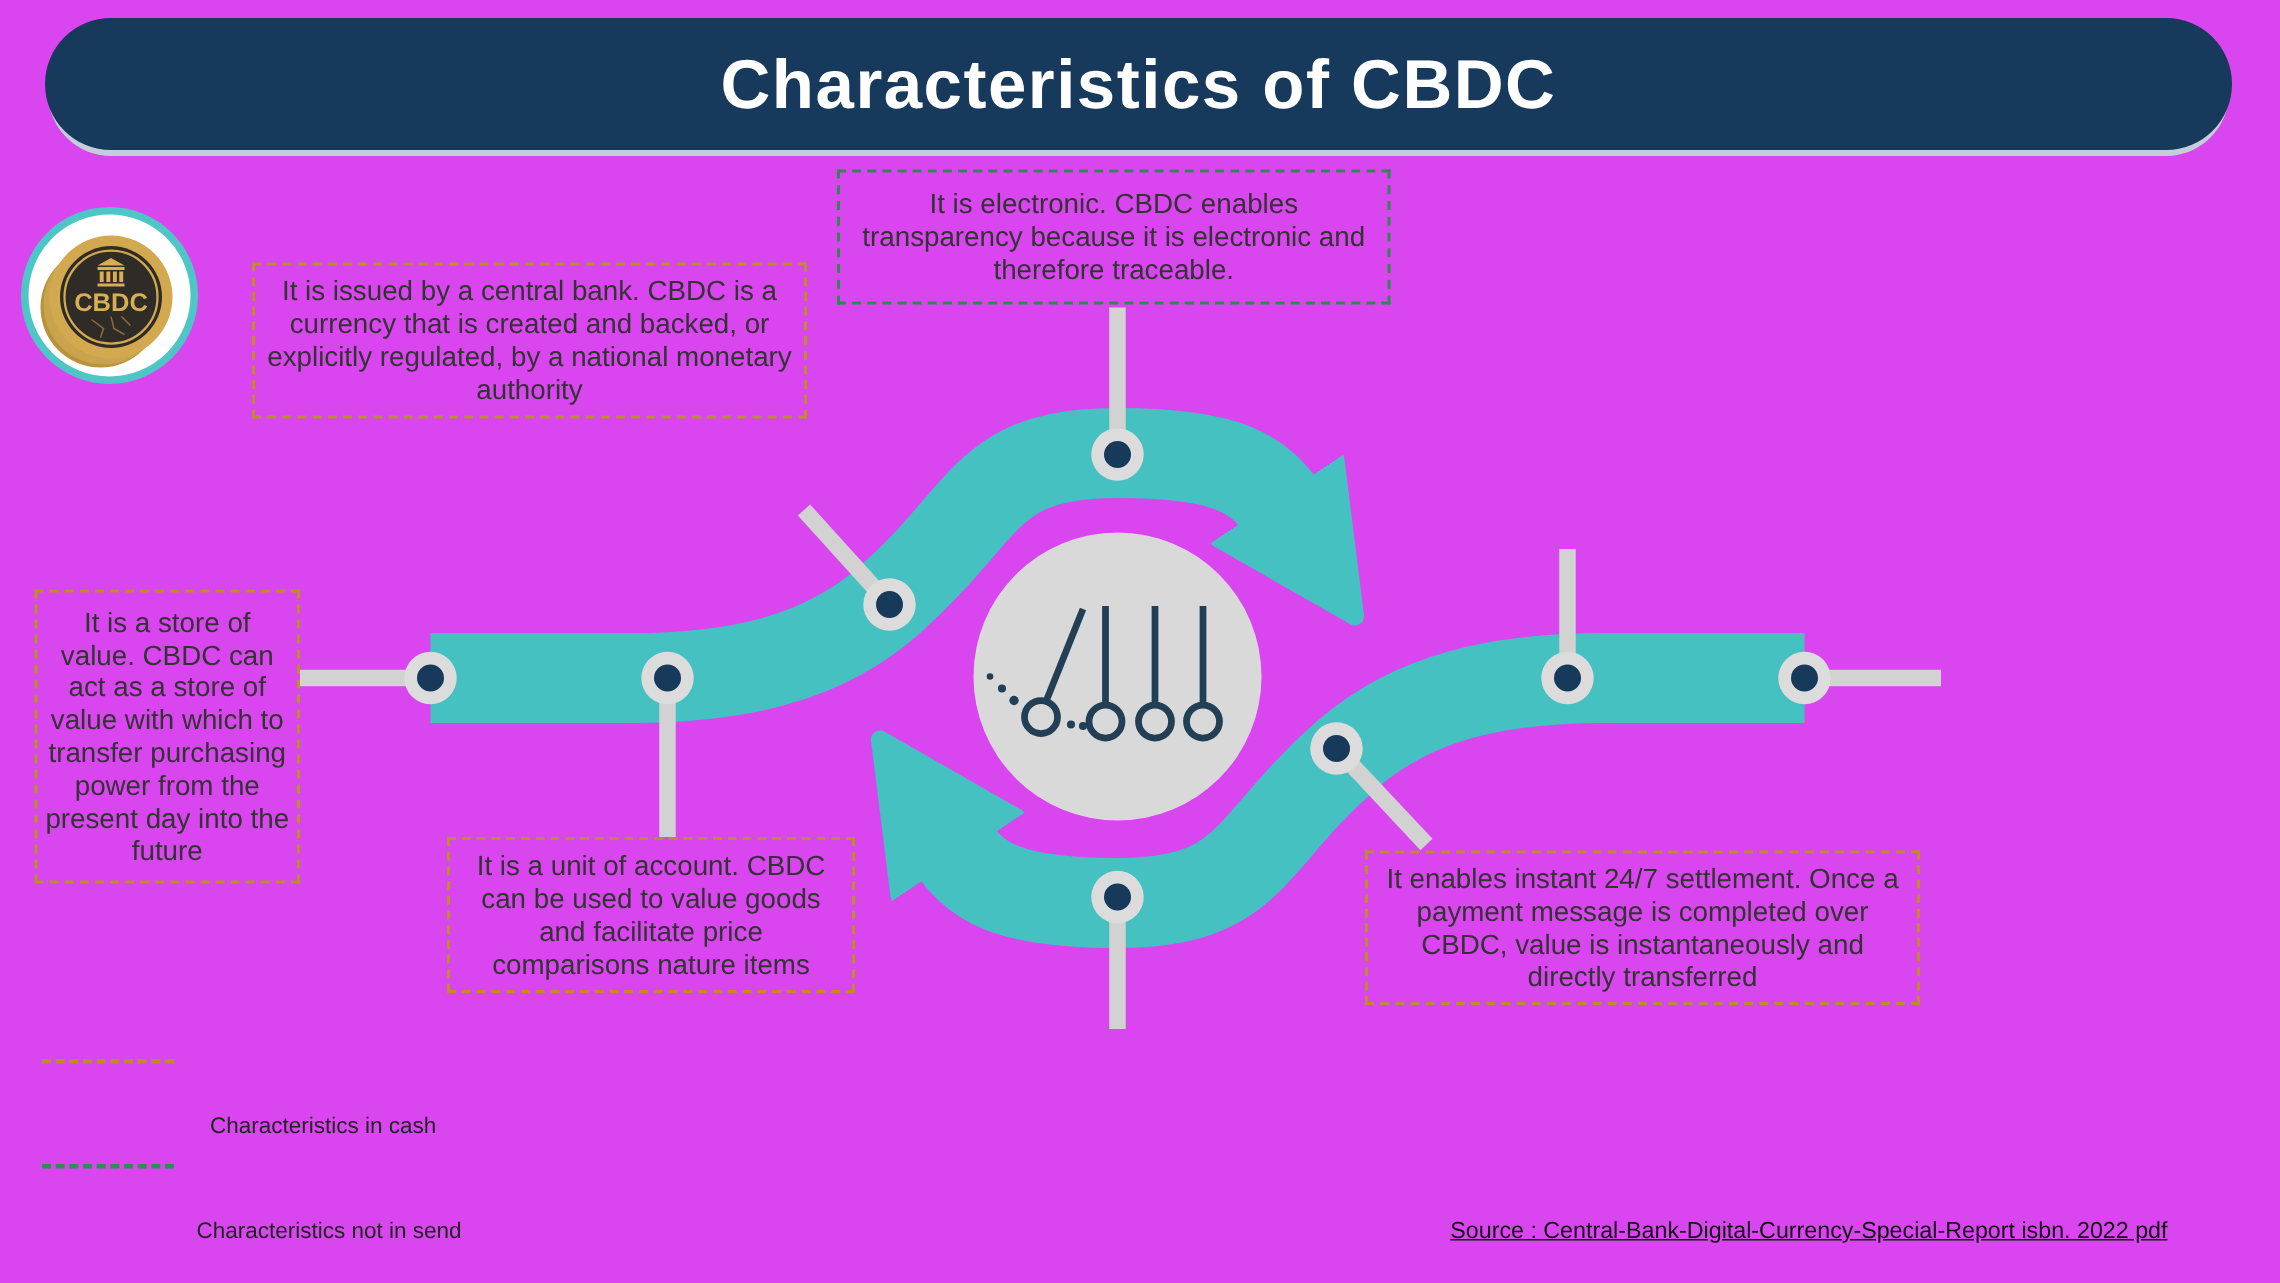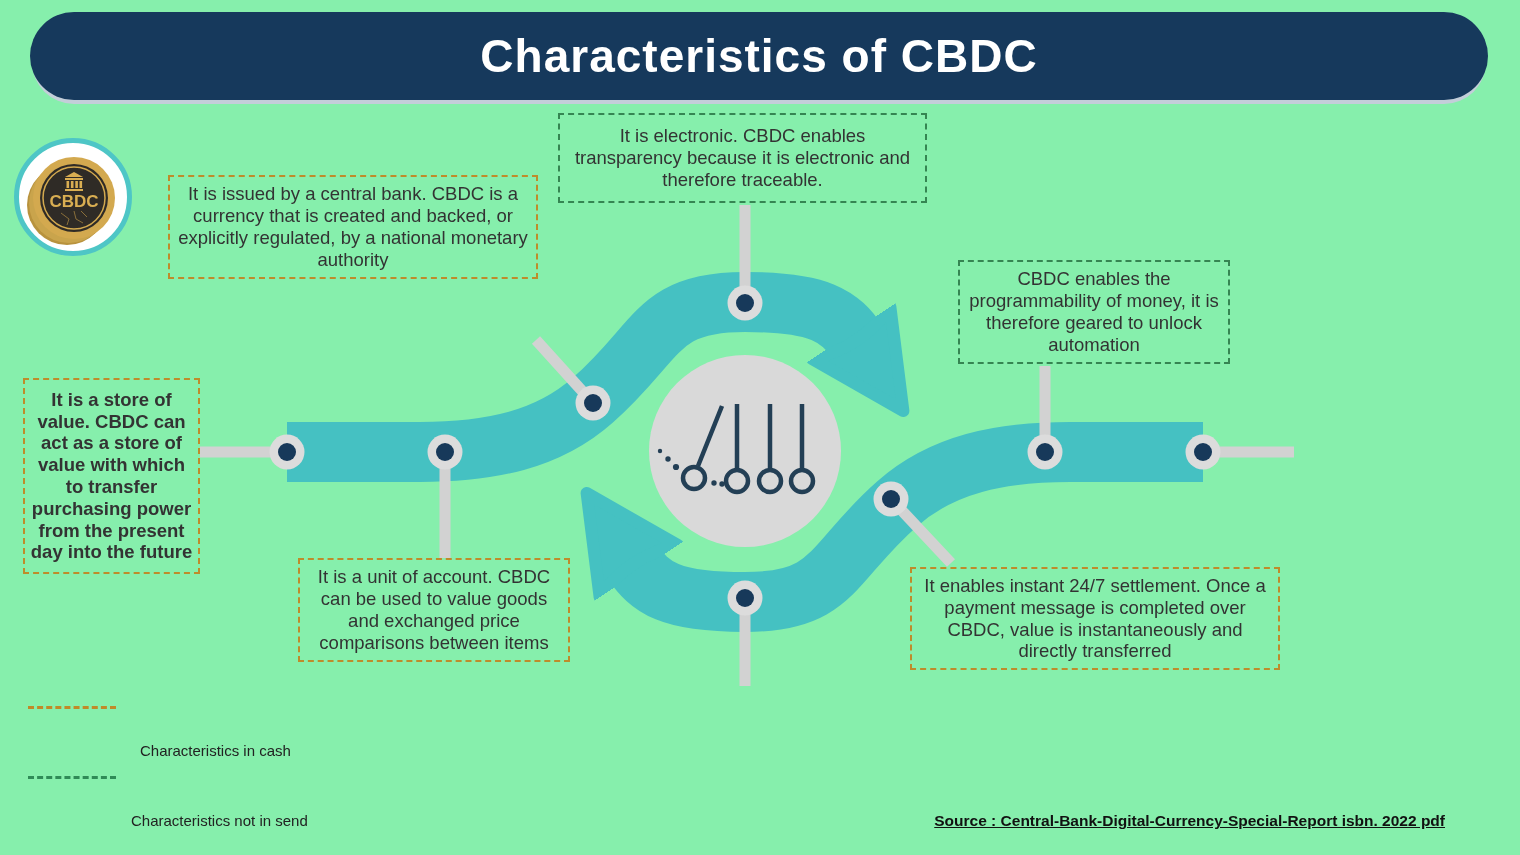--- a/index.html
+++ b/index.html
@@ -1,19 +1,19 @@
 <!DOCTYPE html>
 <html><head>
 <meta charset="utf-8">
 <style>
   * { margin:0; padding:0; box-sizing:border-box; }
   html,body { background:#ffffff; }
   body { font-family:"Liberation Sans", "DejaVu Sans", sans-serif; }
   .page {
-    position:relative; width:1520px; height:855px; background:#86efac; overflow:hidden;
+    position:relative; width:1520px; height:855px; background:#d946ef; overflow:hidden;
   }
   
   .header {
     position:absolute; left:30px; top:12px; width:1458px; height:88px;
     background:#16395C; border-radius:44px;
     display:flex; align-items:center; justify-content:center;
     box-shadow:0 6px 0 -2px #c3ced9;
     z-index:3;
   }
   .header h1 {
@@ -37,21 +37,21 @@
   .cbox.in-cash { border:2px dashed #BE8C2B; }
   .cbox.not-in-cash { border:2px dashed #358552; }
   
   .legend-line { position:absolute; width:88px; height:0; z-index:2; }
   .legend-line.orange { border-top:3px dashed #C08A28; }
   .legend-line.green  { border-top:3px dashed #2F8B57; }
   .legend-label { position:absolute; font-size:15px; color:#222222; z-index:2;margin-top:44px; }
   
   .source {
     position:absolute; right:75px; top:812px; z-index:2;
-    font-size:15.5px; font-weight:bold; color:#111111;
+    font-size:15.5px; font-weight:normal; color:#111111;
     text-decoration:underline;
   }
 </style>
 </head>
 <body>
 
 <div class="page">
 
   <div class="header">
     <h1>Characteristics of CBDC</h1>
@@ -166,31 +166,28 @@
   </svg>
 
   <div class="cbox not-in-cash" style="left:558px; top:113px; width:369px; height:90px;">
     <span>It is electronic. CBDC enables transparency because it is electronic and therefore traceable.</span>
   </div>
 
   <div class="cbox in-cash" style="left:168px; top:175px; width:370px; height:104px;">
     <span>It is issued by a central bank. CBDC is a currency that is created and backed, or explicitly regulated, by a national monetary authority</span>
   </div>
 
-  <div class="cbox not-in-cash" style="left:958px; top:260px; width:272px; height:104px;">
-    <span>CBDC enables the programmability of money, it is therefore geared to unlock automation</span>
-  </div>
-
-
-  <div class="cbox in-cash" style="left:23px; top:378px; width:177px; height:196px;font-weight:bold;">
+
+
+  <div class="cbox in-cash" style="left:23px; top:393px; width:177px; height:196px;">
     <span>It is a store of value. CBDC can act as a store of value with which to transfer purchasing power from the present day into the future</span>
   </div>
 
   <div class="cbox in-cash" style="left:298px; top:558px; width:272px; height:104px;">
-    <span>It is a unit of account. CBDC can be used to value goods and exchanged price comparisons between items</span>
+    <span>It is a unit of account. CBDC can be used to value goods and facilitate price comparisons nature items</span>
   </div>
 
   <div class="cbox in-cash" style="left:910px; top:567px; width:370px; height:103px;">
     <span>It enables instant 24/7 settlement. Once a payment message is completed over CBDC, value is instantaneously and directly transferred</span>
   </div>
 
 
   <div class="legend-line orange" style="left:28px; top:706px;"></div>
   <div class="legend-label" style="left:140px; top:698px;">Characteristics  in cash</div>
 

